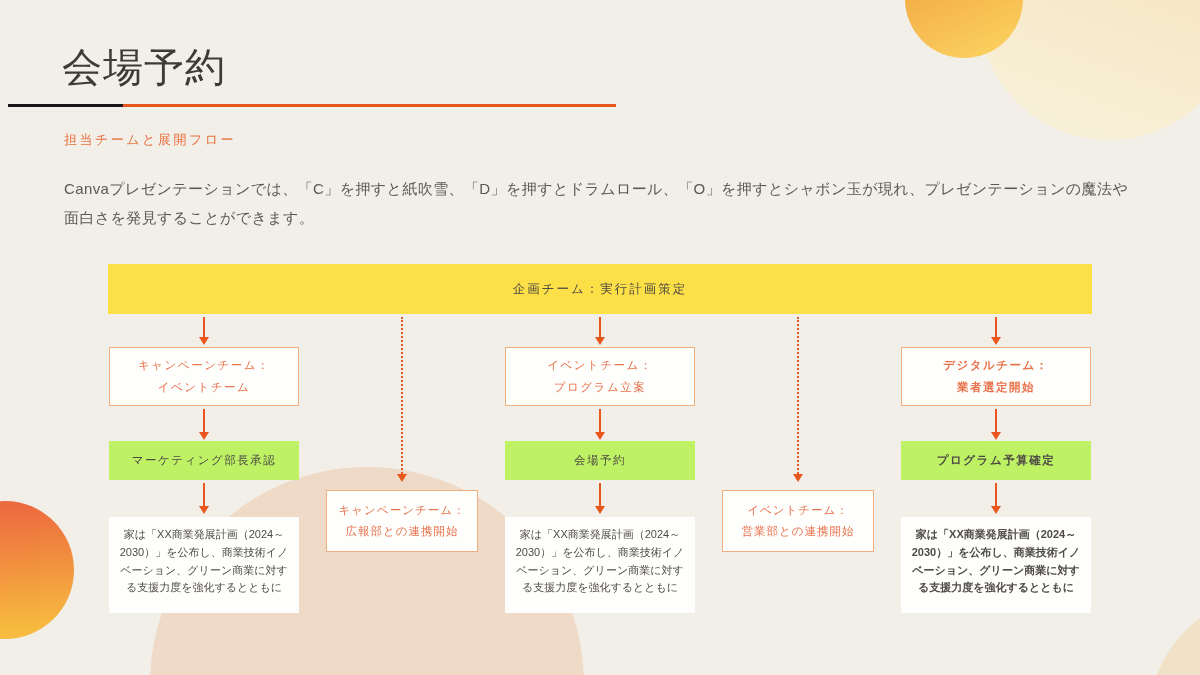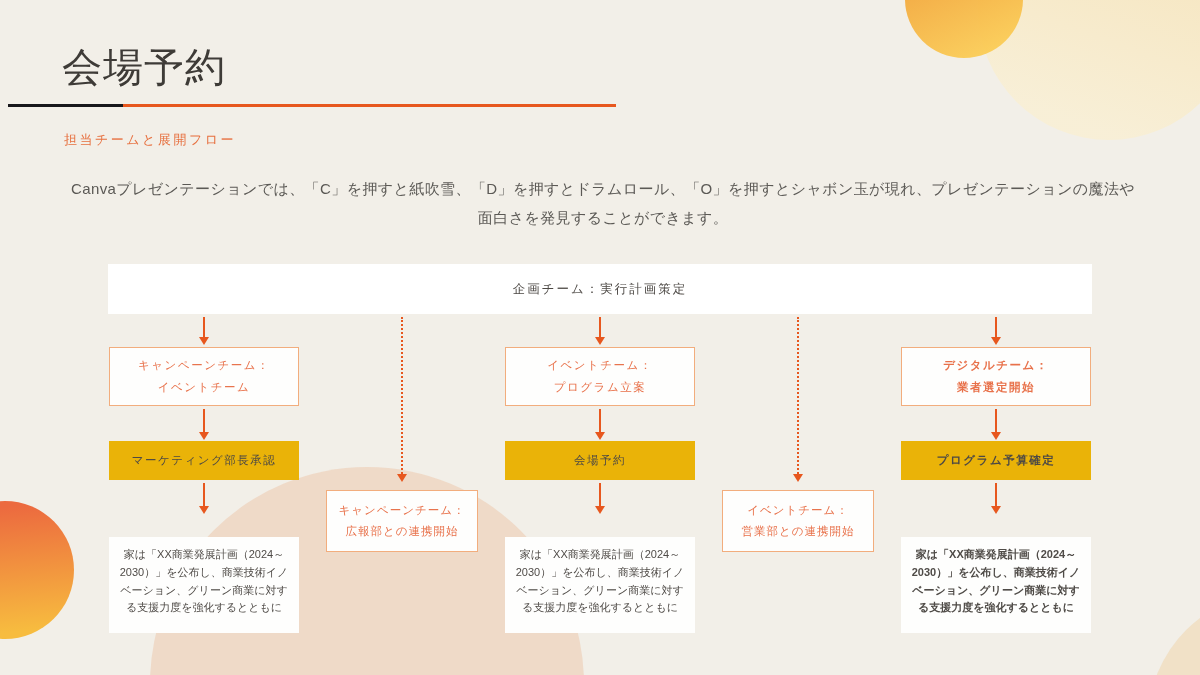--- a/index.html
+++ b/index.html
@@ -19,37 +19,37 @@
   .deco-bc       { left:150px; top:467px; width:434px; height:434px;
                    background:#EDBD9A; opacity:.42; }
   .deco-br       { left:1148px; top:592px; width:260px; height:260px;
                    background:#EFD9B6; opacity:.65; }
 
   .title   { left:62px; top:40px; font-size:40px; font-weight:400; color:#3E3B37; letter-spacing:1px; }
   .rule-b  { left:8px;   top:104px; width:115px; height:3px; background:#17171B; }
   .rule-o  { left:123px; top:104px; width:493px; height:3px; background:#E7571E; }
   .heading { left:64px; top:131px; font-size:13px; color:#E7703F; letter-spacing:2.5px; }
   .bodytxt { left:64px; top:174px; width:1078px; font-size:15px; line-height:1.95;
-             color:#5B5955; letter-spacing:.4px;text-align:center; }
+             color:#5B5955; letter-spacing:.4px; }
 
   .fbox { position:absolute; box-sizing:border-box; display:flex; flex-direction:column;
           justify-content:center; align-items:center; text-align:center; }
-  .root-box     { left:108px; top:264px; width:984px; height:50px; background:#ffffff;
+  .root-box     { left:108px; top:264px; width:984px; height:50px; background:#fde047;
                   color:#4D4945; font-size:12.5px; letter-spacing:2px; }
   .team-box     { top:347px; width:190px; height:59px; background:#FEFEFD;
                   border:1.5px solid #F2AD7D; color:#E8714A; font-size:11.5px;
                   letter-spacing:1.5px; line-height:1.85; }
-  .approval-box { top:441px; width:190px; height:39px; background:#eab308;
+  .approval-box { top:441px; width:190px; height:39px; background:#bef264;
                   color:#4D4945; font-size:11.5px; letter-spacing:1.5px; }
   .link-box     { top:490px; width:152px; height:62px; background:#FEFEFD;
                   border:1.5px solid #F2AD7D; color:#E8714A; font-size:11.5px;
                   letter-spacing:1px; line-height:1.85; }
   .detail-box   { top:517px; width:190px; height:96px; background:#FEFEFD;
                   color:#4F4B47; font-size:11px; line-height:1.62; padding:9px 7px;
-                  justify-content:flex-start;margin-top:20px; }
+                  justify-content:flex-start; }
   .c1 { left:109px; } .c3 { left:505px; } .c5 { left:901px;font-weight:bold; }
   .l2 { left:326px; } .l4 { left:722px; }
 
   .arr { position:absolute; width:0; border-left:2.4px solid #E7571E; }
   .arr::after { content:""; position:absolute; left:-6.4px; bottom:-8px; width:0; height:0;
                 border:5.2px solid transparent; border-top:8px solid #E7571E; border-bottom:none; }
   .arr.dotted { border-left-style:dotted; }
   .a-r1 { top:317px; height:20px; }
   .a-r2 { top:409px; height:23px; }
   .a-r3 { top:483px; height:23px; }

